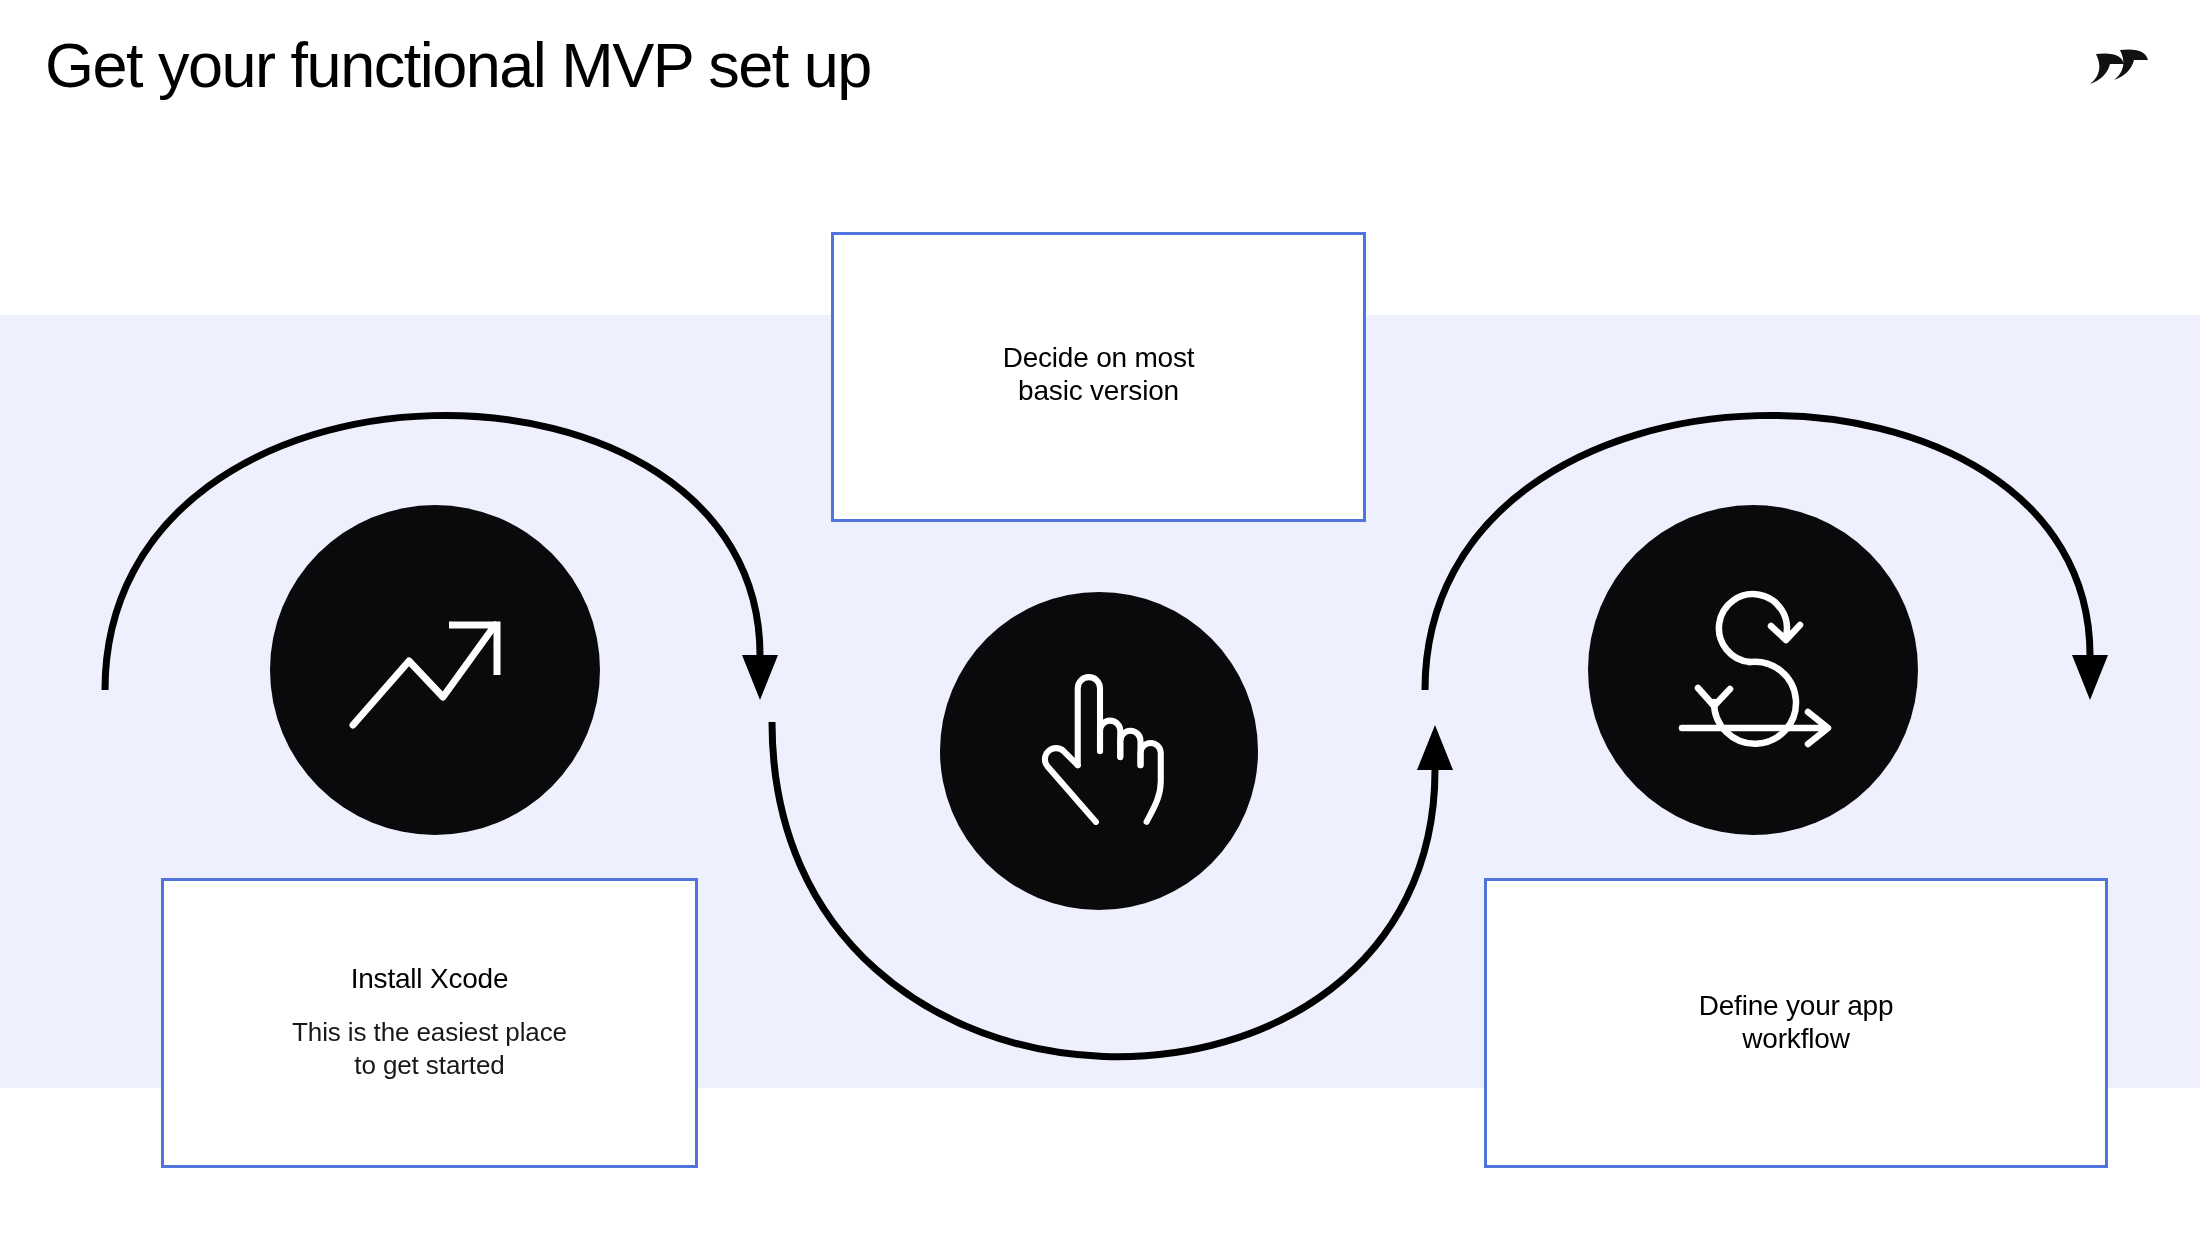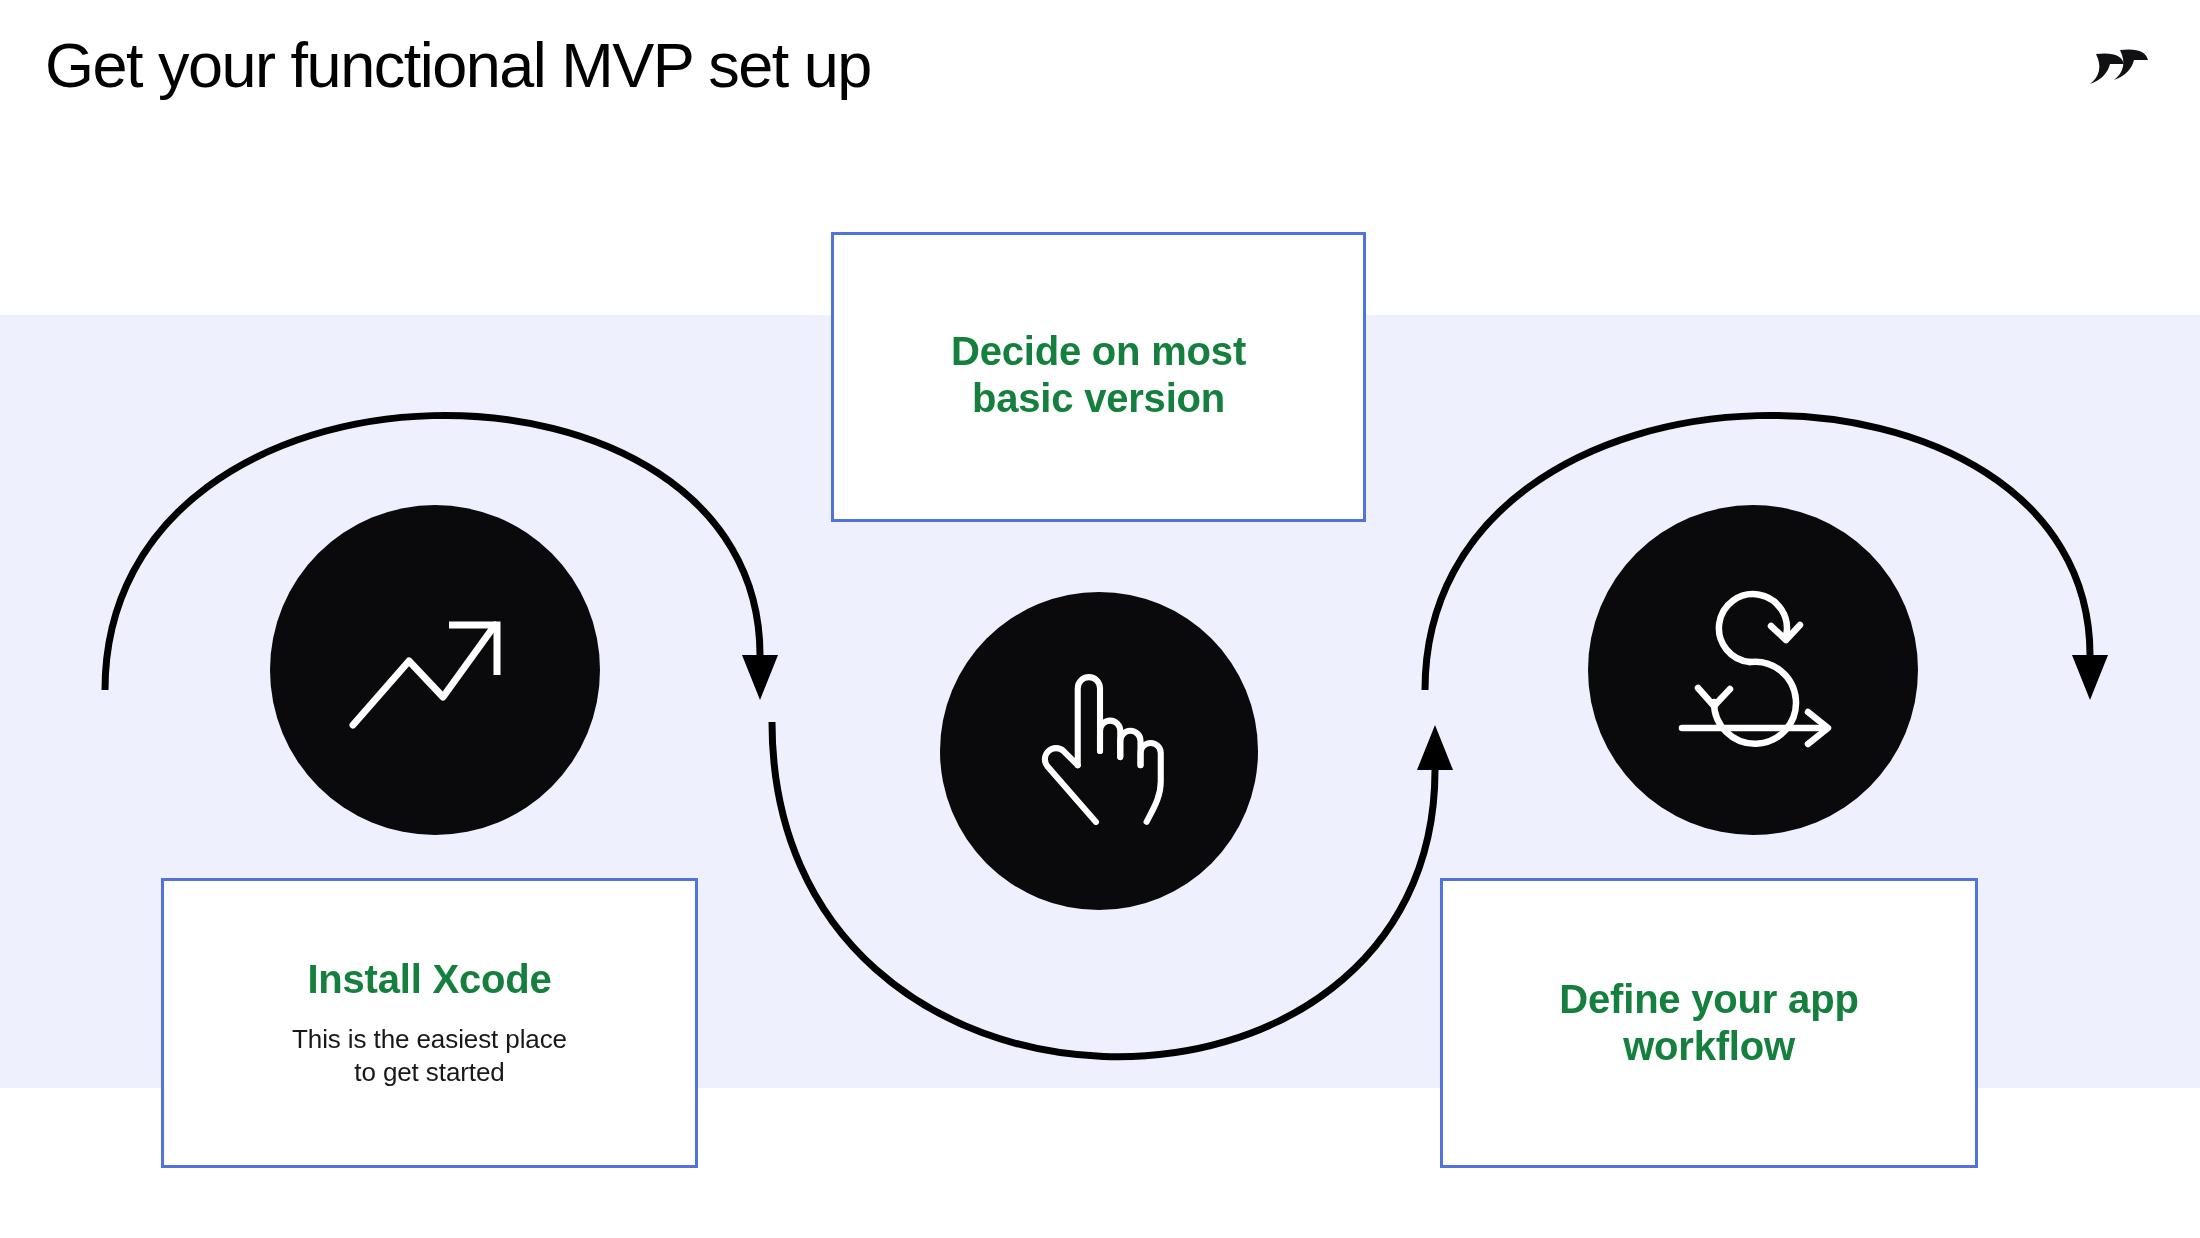--- a/index.html
+++ b/index.html
@@ -78,27 +78,27 @@
     border: 3px solid #5173de;
     display: flex;
     flex-direction: column;
     align-items: center;
     justify-content: center;
     text-align: center;
     padding: 10px 22px;
   }
   #box-decide  { left: 831px;  top: 232px;  width: 535px; height: 290px; }
   #box-xcode   { left: 161px;  top: 878px;  width: 537px; height: 290px; }
-  #box-workflow{ left: 1440px; top: 878px;  width: 538px; height: 290px; }
+  #box-workflow{ left: 1484px; top: 878px;  width: 624px; height: 290px; }
 
   .callout-title {
-    font-size: 40px;
+    font-size: 28px;
     line-height: 1.17;
-    color: #15803d;
-    font-weight: 700;
+    color: #000000;
+    font-weight: 400;
     letter-spacing: -0.2px;
   }
   .callout-sub {
     font-size: 26px;
     line-height: 1.3;
     color: #18181b;
     font-weight: 400;
     margin-top: 20px;
     letter-spacing: -0.1px;
   }

